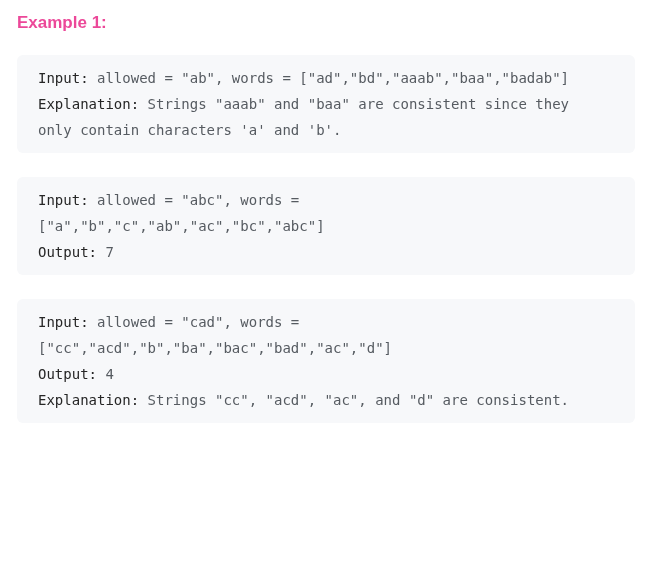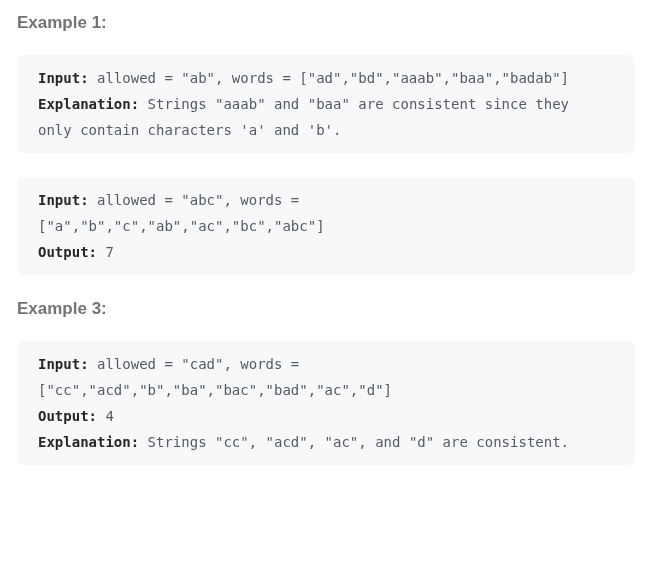--- a/index.html
+++ b/index.html
@@ -10,21 +10,21 @@
     width: 657px;
     min-height: 573px;
     padding: 13px 22px 10px 17px;
   }
 
   .example-title {
     margin: 0 0 22px 0;
     font-size: 17px;
     line-height: 20px;
     font-weight: 700;
-    color: #737373;
+    color: #ec4899;
     font-family: "Liberation Sans", sans-serif;
   }
 
   .example-block {
     width: 618px;
     background: #f7f8fa;
     border-radius: 6px;
     padding: 10px 52px 10px 21px;
     margin: 0 0 24px 0;
     font-family: "DejaVu Sans Mono", "Liberation Mono", monospace;
@@ -32,40 +32,39 @@
     line-height: 26px;
     color: #565b61;
   }
 
   .code-para {
     white-space: pre-wrap;
     margin: 0;
   }
 
   .code-label {
-    font-weight: 700;
+    font-weight: 400;
     color: #262626;
   }
 </style>
 </head>
 <body>
 
 <div class="page">
 
   <h3 class="example-title">Example 1:</h3>
   <div class="example-block">
     <div class="code-para"><span class="code-label">Input:</span><span> allowed = "ab", words = ["ad","bd","aaab","baa","badab"]</span></div>
     <div class="code-para"><span class="code-label">Explanation:</span><span> Strings "aaab" and "baa" are consistent since they only contain characters 'a' and 'b'.</span></div>
   </div>
 
   <div class="example-block">
     <div class="code-para"><span class="code-label">Input:</span><span> allowed = "abc", words = ["a","b","c","ab","ac","bc","abc"]</span></div>
     <div class="code-para"><span class="code-label">Output:</span><span> 7</span></div>
   </div>
 
-  <h3 class="example-title">Example 3:</h3>
   <div class="example-block">
     <div class="code-para"><span class="code-label">Input:</span><span> allowed = "cad", words = ["cc","acd","b","ba","bac","bad","ac","d"]</span></div>
     <div class="code-para"><span class="code-label">Output:</span><span> 4</span></div>
     <div class="code-para"><span class="code-label">Explanation:</span><span> Strings "cc", "acd", "ac", and "d" are consistent.</span></div>
   </div>
 
 </div>
 
 </body></html>

